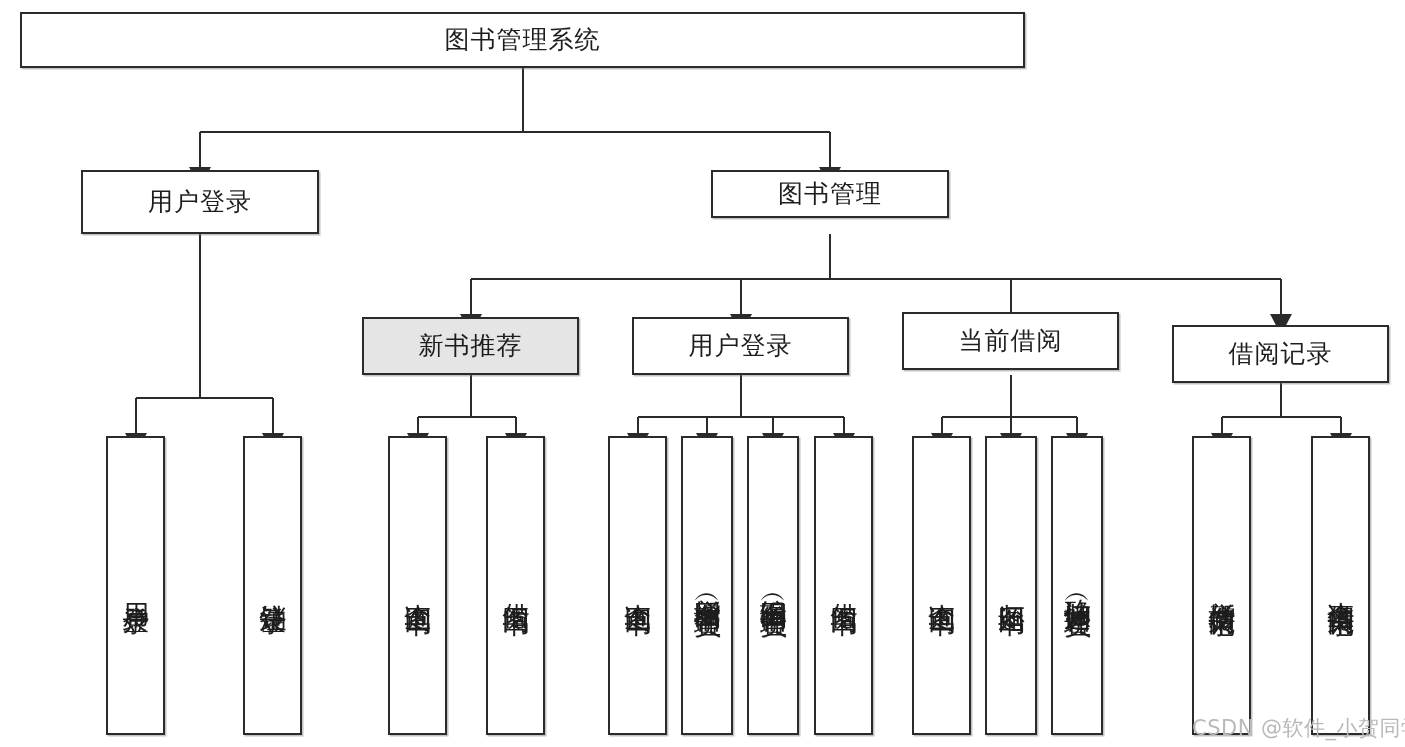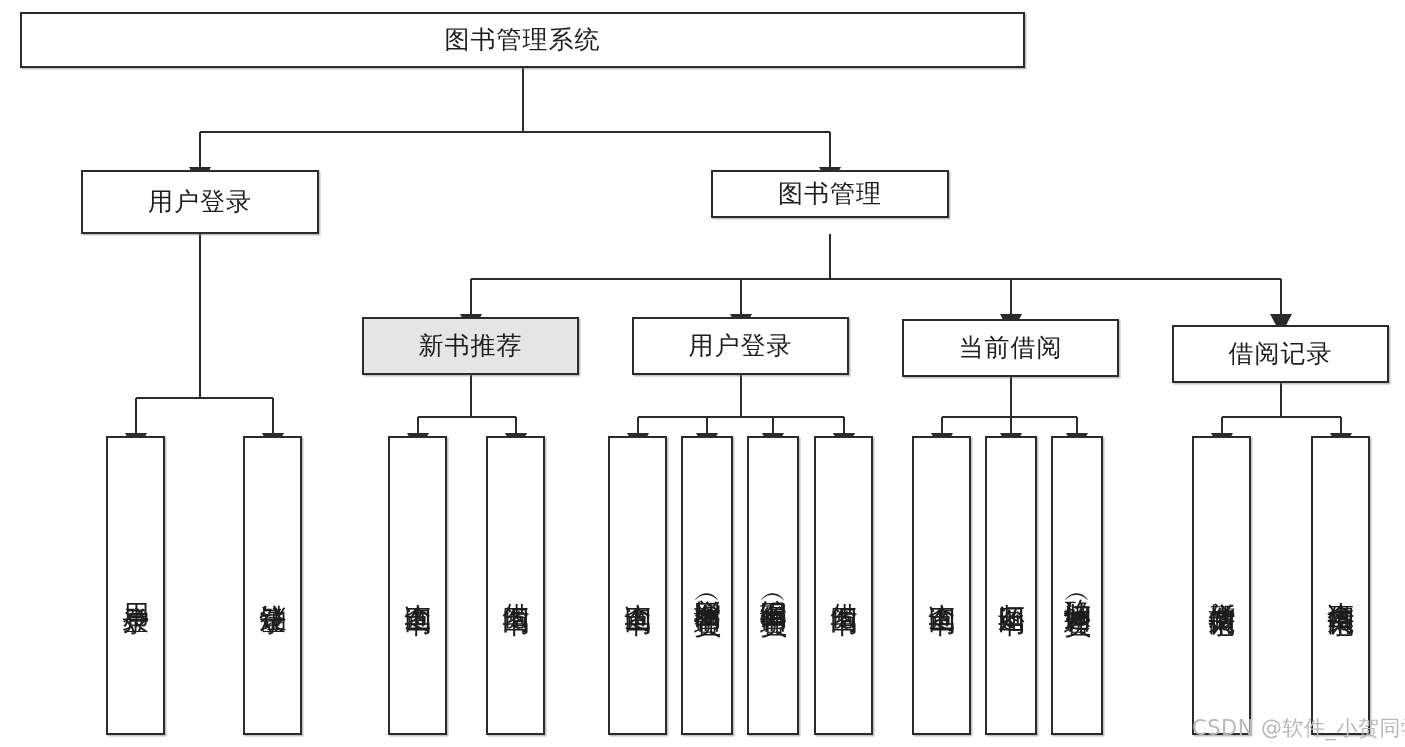--- a/index.html
+++ b/index.html
@@ -124,21 +124,21 @@
       </div>
       <div class="node node-h" style="left: 711px; top: 170px; width: 238px; height: 48px; border-color: rgb(43, 43, 43); background: rgb(255, 255, 255);">
         <span class="node-label">图书管理</span>
       </div>
       <div class="node node-h" style="left: 362px; top: 317px; width: 217px; height: 58px; border-color: rgb(43, 43, 43); background: #e5e5e5;">
         <span class="node-label">新书推荐</span>
       </div>
       <div class="node node-h" style="left: 632px; top: 317px; width: 217px; height: 58px; border-color: rgb(43, 43, 43); background: rgb(255, 255, 255);">
         <span class="node-label">用户登录</span>
       </div>
-      <div class="node node-h" style="left: 902px; top: 319px; width: 217px; height: 58px; border-color: rgb(43, 43, 43); background: rgb(255, 255, 255);">
+      <div class="node node-h" style="left: 902px; top: 312px; width: 217px; height: 58px; border-color: rgb(43, 43, 43); background: rgb(255, 255, 255);">
         <span class="node-label">当前借阅</span>
       </div>
       <div class="node node-h" style="left: 1172px; top: 325px; width: 217px; height: 58px; border-color: rgb(43, 43, 43); background: rgb(255, 255, 255);">
         <span class="node-label">借阅记录</span>
       </div>
       <div class="node node-v" style="left: 106px; top: 436px; width: 59px; height: 299px; border-color: rgb(43, 43, 43); background: rgb(255, 255, 255);">
         <span class="node-label">用户登录</span>
       </div>
       <div class="node node-v" style="left: 243px; top: 436px; width: 59px; height: 299px; border-color: rgb(43, 43, 43); background: rgb(255, 255, 255);">
         <span class="node-label">注销登录</span>

